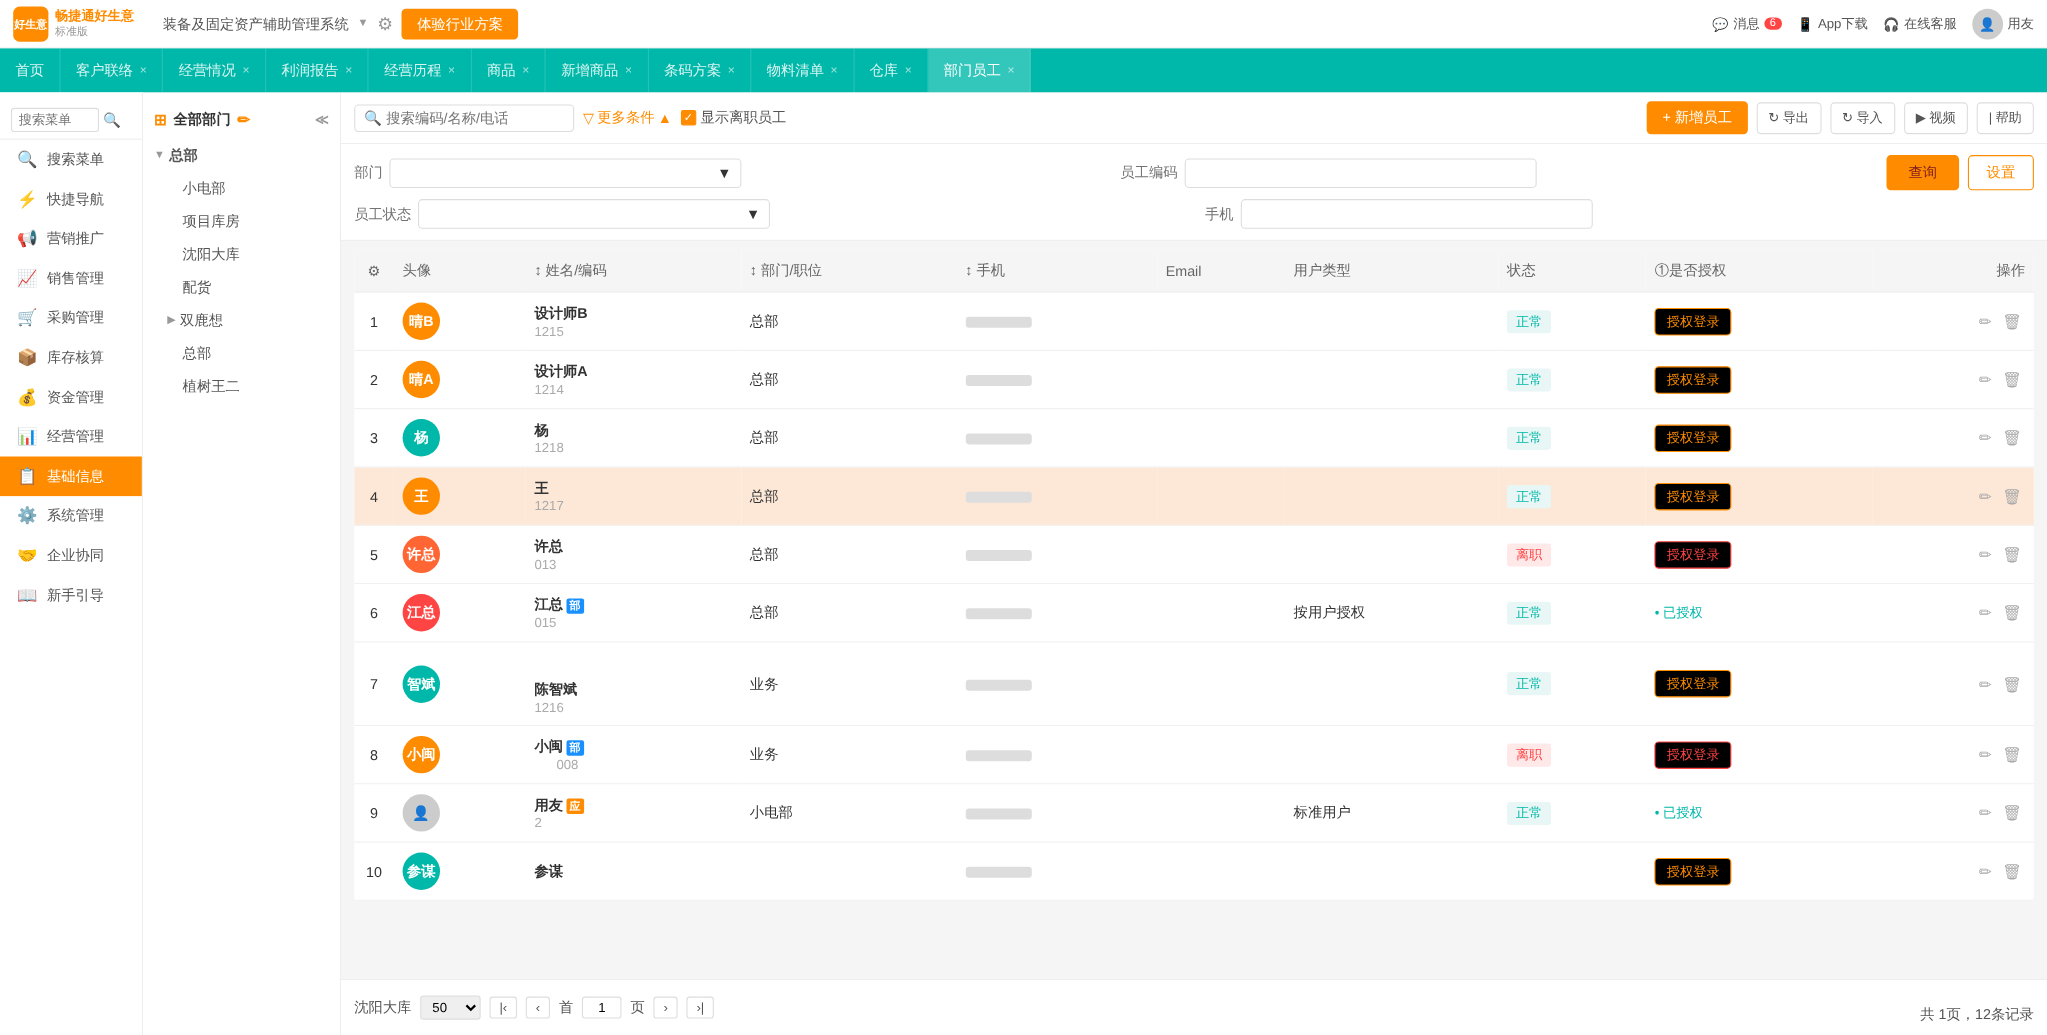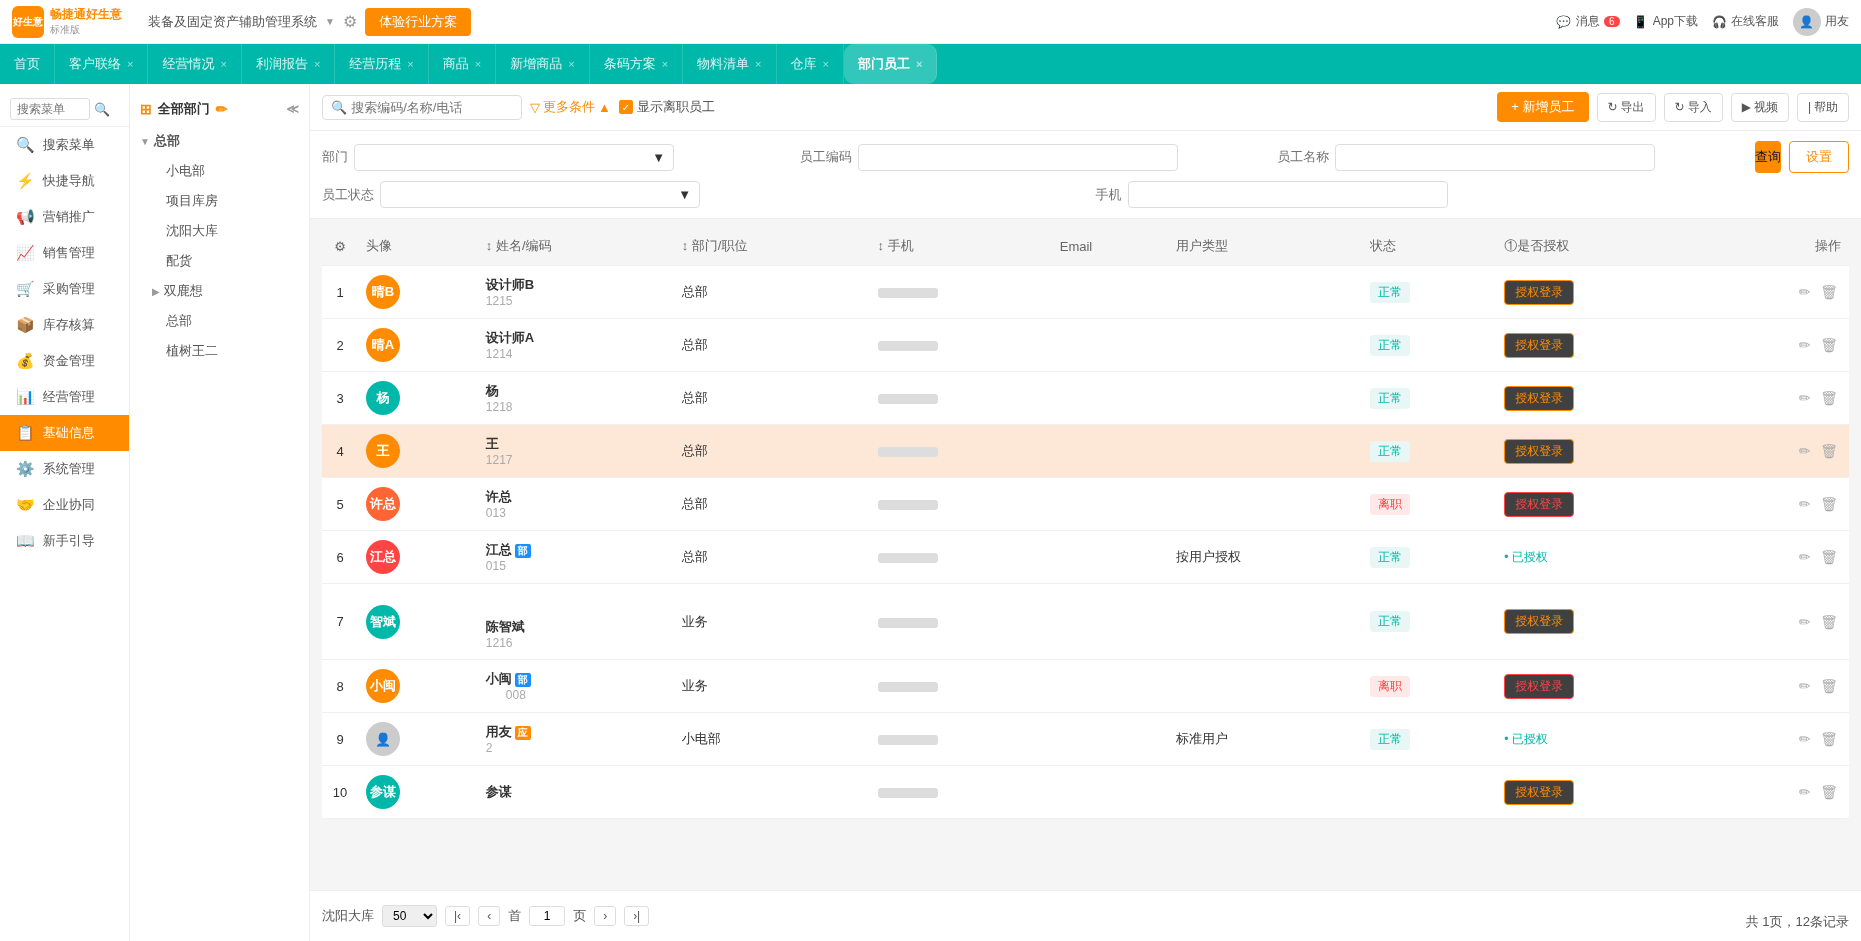--- a/index.html
+++ b/index.html
@@ -29,21 +29,21 @@
       background: #00b8a9; height: 40px;
       padding: 0 0 0 0; overflow-x: auto;
     }
     .nav-tab {
       display: flex; align-items: center; gap: 4px;
       height: 40px; padding: 0 14px;
       color: rgba(255,255,255,0.85); font-size: 13px;
       cursor: pointer; white-space: nowrap;
       border-right: 1px solid rgba(255,255,255,0.15);
     }
-    .nav-tab.active { background: rgba(255,255,255,0.2); color:#fff; font-weight:bold;border-radius:10px; }
+    .nav-tab.active { background: rgba(255,255,255,0.2); color:#fff; font-weight:normal; }
     .nav-tab .close-x { font-size:11px; color:rgba(255,255,255,0.6); margin-left:2px; }
 
     
     .main-layout { display:flex; height: calc(100vh - 84px); }
 
     
     .sidebar {
       width: 130px; min-width:130px;
       background: #fff;
       border-right: 1px solid #eee;
@@ -125,21 +125,21 @@
       display:flex; align-items:center; justify-content:space-between;
       cursor:pointer; background:#fff;
     }
     .filter-input {
       flex:1; max-width:320px;
       border:1px solid #ddd; border-radius:4px;
       padding:5px 8px; font-size:13px; color:#333;
       background:#fff;
     }
     .filter-actions { display:flex; gap:8px; }
-    .btn-query { background:#ff8c00; color:#0f172a; border:none; border-radius:4px; padding:6px 0; font-size:13px; cursor:pointer; }
+    .btn-query { background:#ff8c00; color:#7f1d1d; border:none; border-radius:4px; padding:6px 20px; font-size:13px; cursor:pointer; }
     .btn-setting { background:#fff; color:#ff8c00; border:1px solid #ff8c00; border-radius:4px; padding:6px 16px; font-size:13px; cursor:pointer; }
 
     
     .table-wrapper { flex:1; overflow:auto; padding:8px 12px; }
     table { width:100%; border-collapse:collapse; background:#fff; border-radius:4px; overflow:hidden; }
     thead tr { background:#f5f5f5; }
     thead th { padding:10px 8px; text-align:left; font-size:13px; color:#666; font-weight:normal; border-bottom:1px solid #eee; white-space:nowrap; }
     tbody tr { border-bottom:1px solid #f0f0f0; }
     tbody tr.highlight { background:#fde8d8; }
     tbody td { padding:9px 8px; font-size:13px; color:#333; vertical-align:middle; }
@@ -154,21 +154,21 @@
 
     .status-badge {
       display:inline-block; padding:2px 8px;
       border-radius:3px; font-size:12px;
     }
     .status-normal { background:#e8f7f5; color:#00b8a9; }
     .status-resigned { background:#ffe8e8; color:#f44; }
 
     .auth-btn {
       border:1px solid #ff8c00; color:#ff8c00;
-      background:#404040; border-radius:4px;
+      background:#000000; border-radius:4px;
       padding:3px 10px; font-size:12px; cursor:pointer;
     }
     .auth-btn.resigned { border-color:#f44; color:#f44; }
     .authed { color:#00b8a9; font-size:12px; }
     .authed::before { content:"• "; }
 
     .op-btn { background:none; border:none; cursor:pointer; color:#aaa; font-size:14px; padding:0 3px; }
 
     .name-badge { display:inline-block; background:#1890ff; color:#fff; font-size:10px; padding:0 3px; border-radius:2px; margin-left:3px; vertical-align:middle; }
 
@@ -381,24 +381,20 @@
         <div class="filter-row-inner">
           <div class="filter-item">
             <span class="filter-label">部门</span>
             <div class="filter-select">
               <span></span>
               <span>▼</span>
             </div>
           </div>
           <div class="filter-item">
             <span class="filter-label">员工编码</span>
-            <input class="filter-input" type="text" style="">
-          </div>
-          <div class="filter-item">
-            <span class="filter-label">员工名称</span>
             <input class="filter-input" type="text" style="">
           </div>
           <div class="filter-actions">
             <button class="btn-query">查询</button>
             <button class="btn-setting">设置</button>
           </div>
         </div>
         <div class="filter-row-inner">
           <div class="filter-item">
             <span class="filter-label">员工状态</span>

